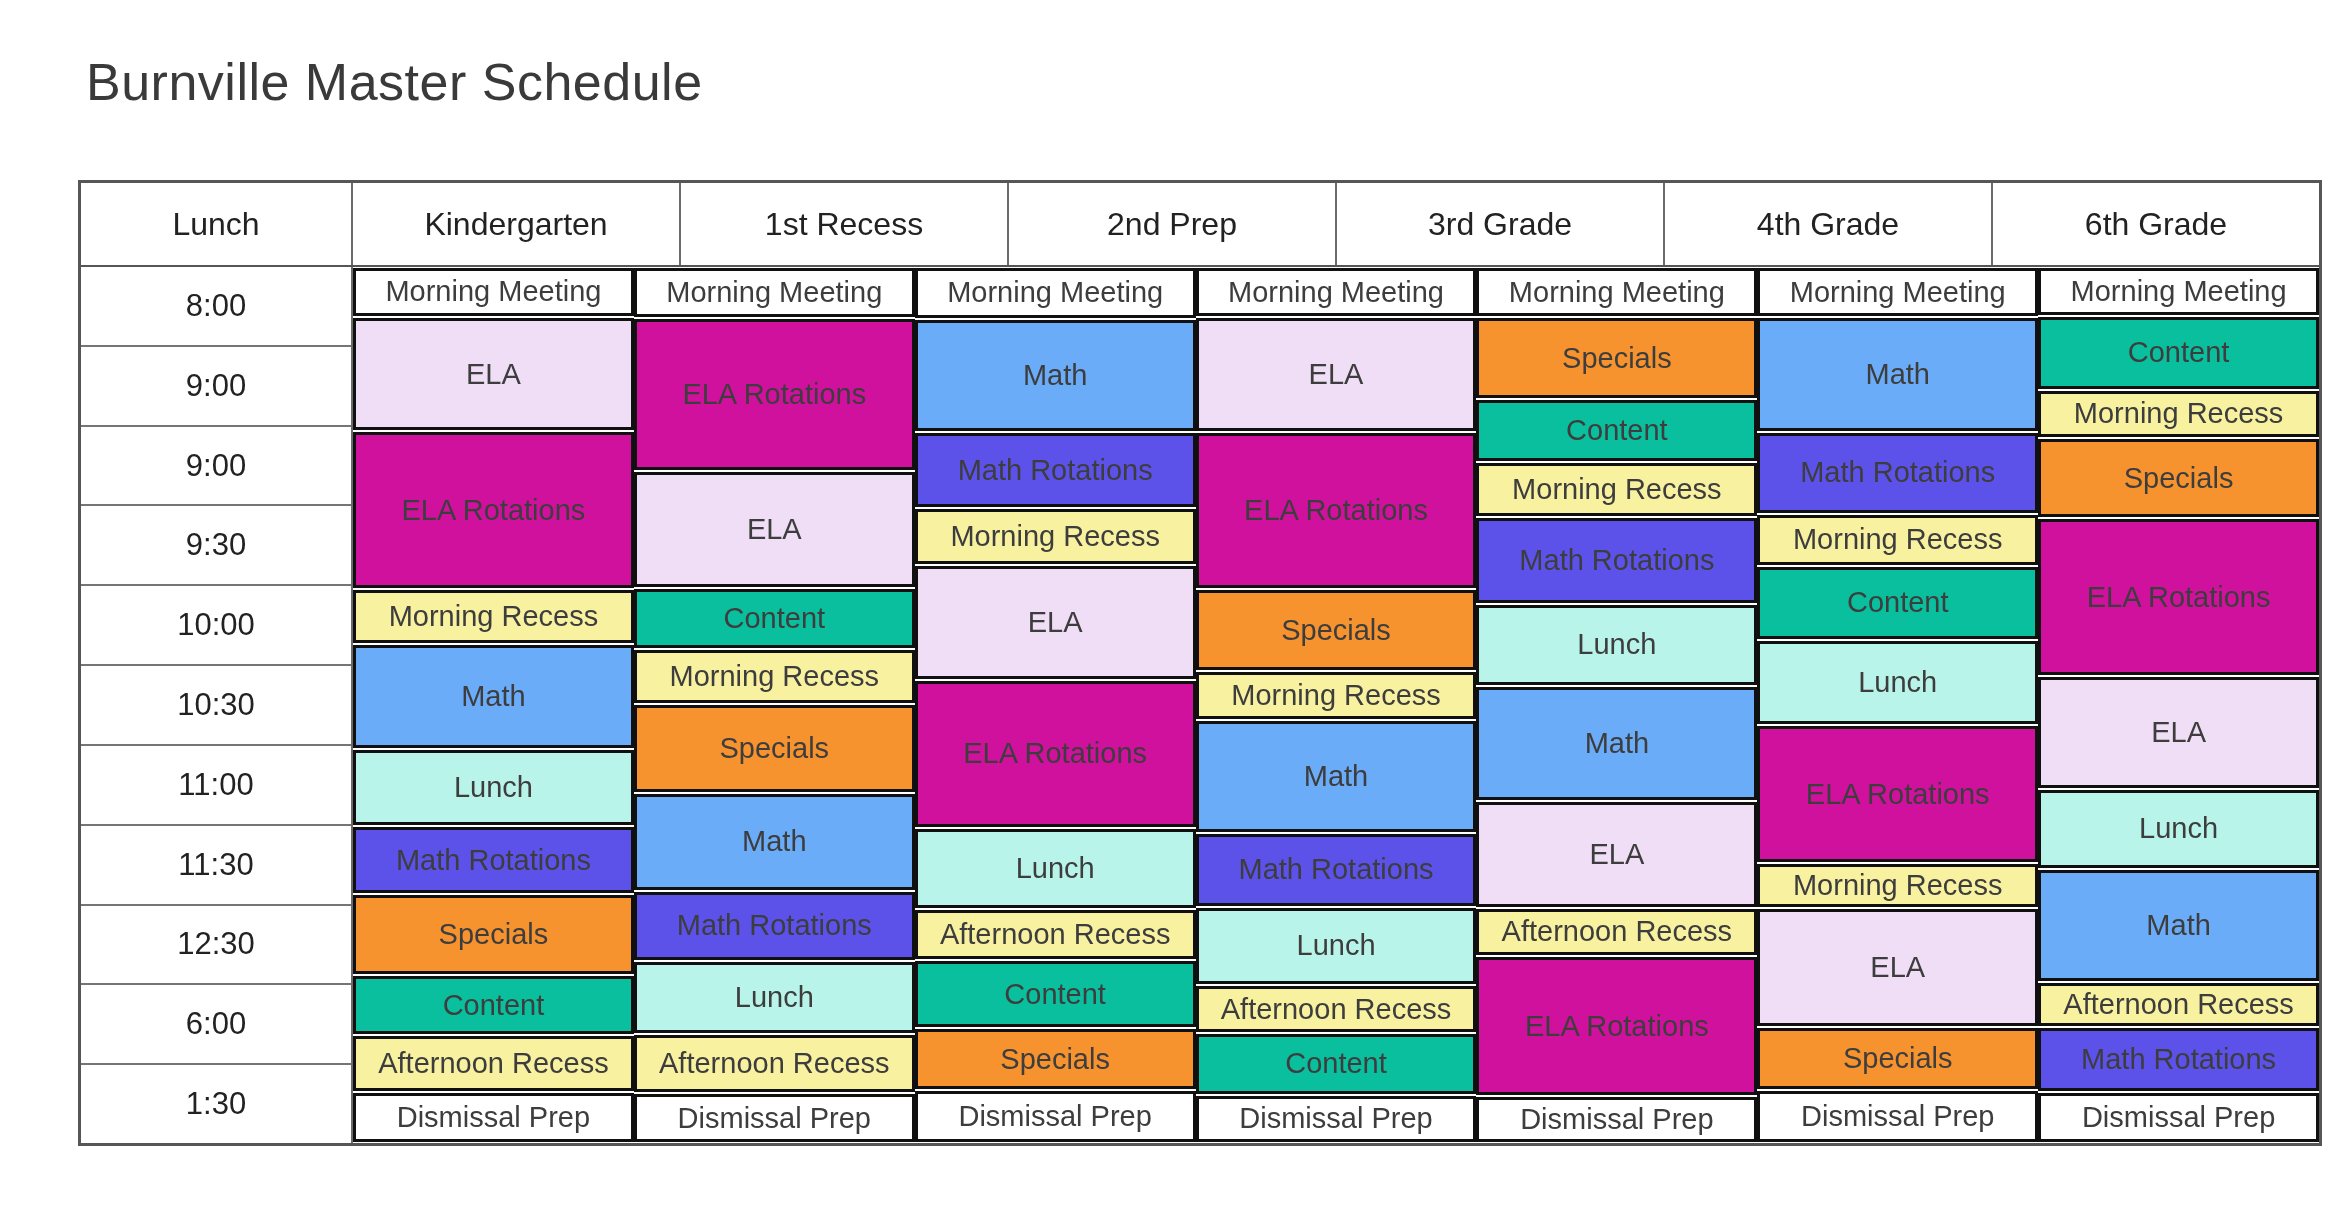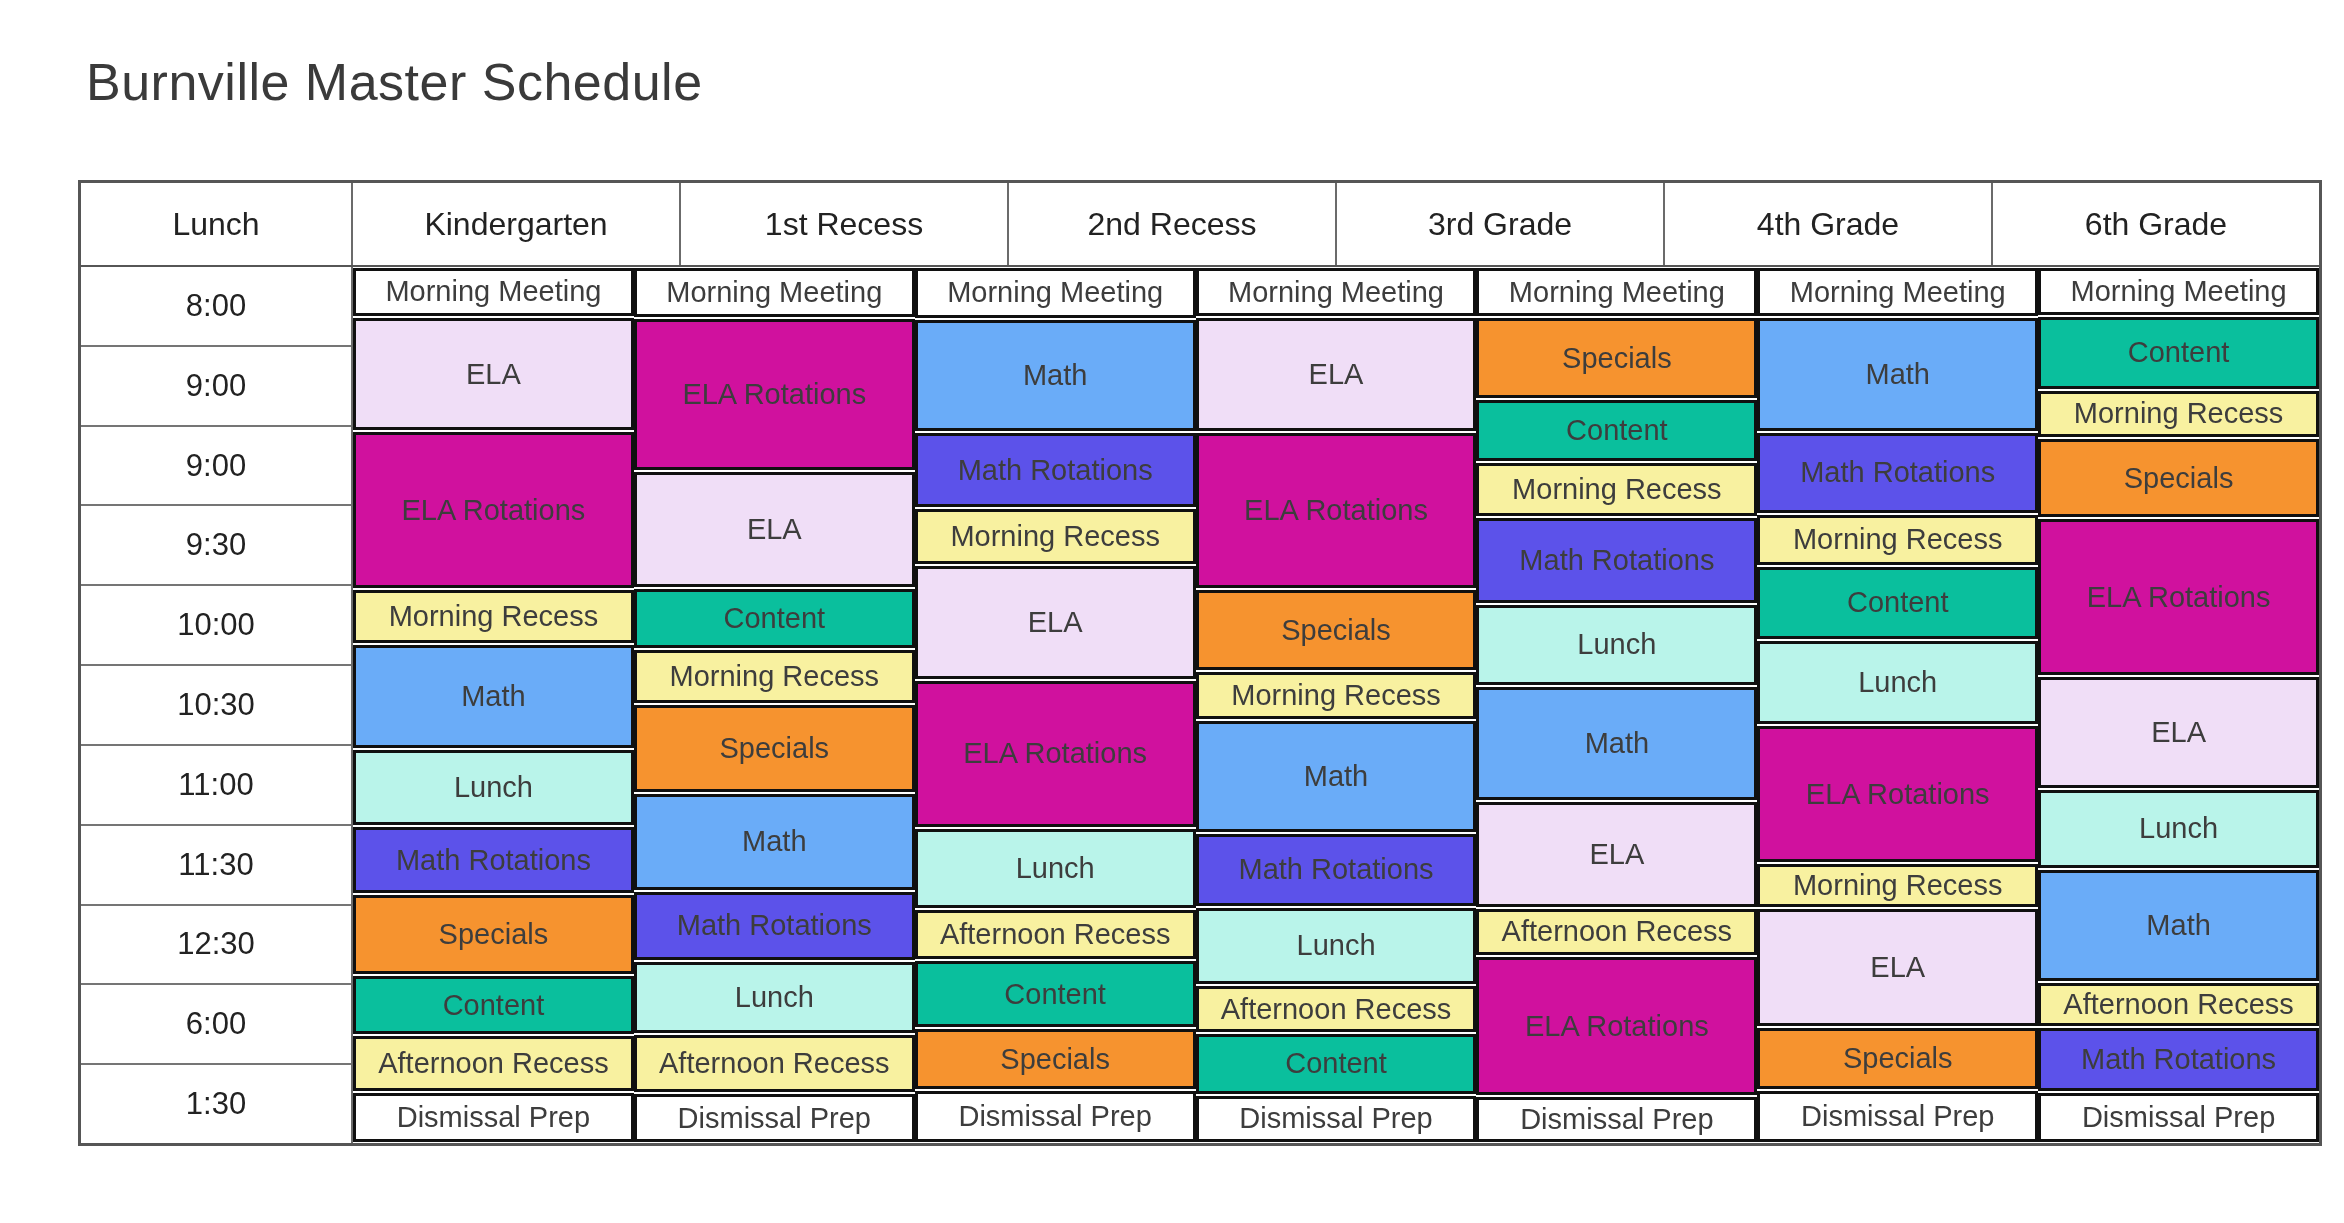--- a/index.html
+++ b/index.html
@@ -50,21 +50,21 @@
 </head>
 <body>
 
 <h1 class="title">Burnville Master Schedule</h1>
 
 <div class="table">
   <div class="header-row">
     <div class="hcell time-h">Lunch</div>
     <div class="hcell">Kindergarten</div>
     <div class="hcell">1st Recess</div>
-    <div class="hcell">2nd Recess</div>
+    <div class="hcell">2nd Prep</div>
     <div class="hcell">3rd Grade</div>
     <div class="hcell">4th Grade</div>
     <div class="hcell">6th Grade</div>
   </div>
   <div class="tbody">
     <div class="time-col">
       <div class="tcell">8:00</div>
       <div class="tcell">9:00</div>
       <div class="tcell">9:00</div>
       <div class="tcell">9:30</div>

